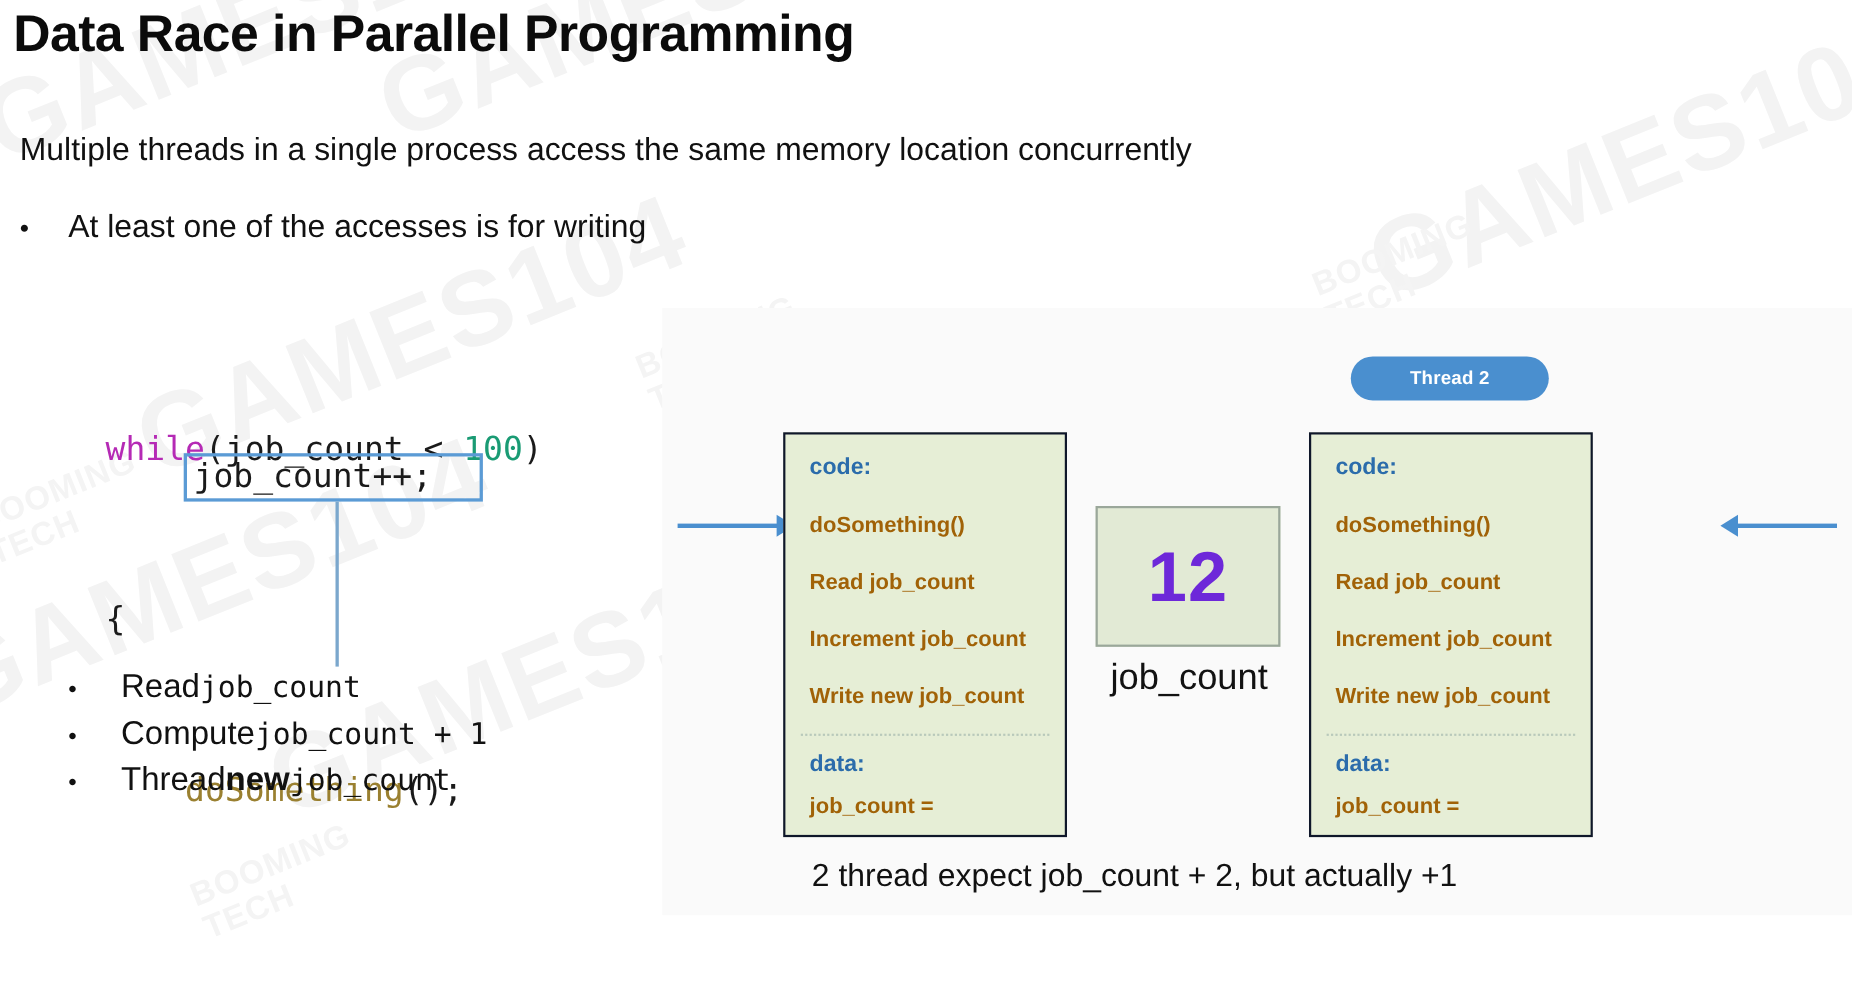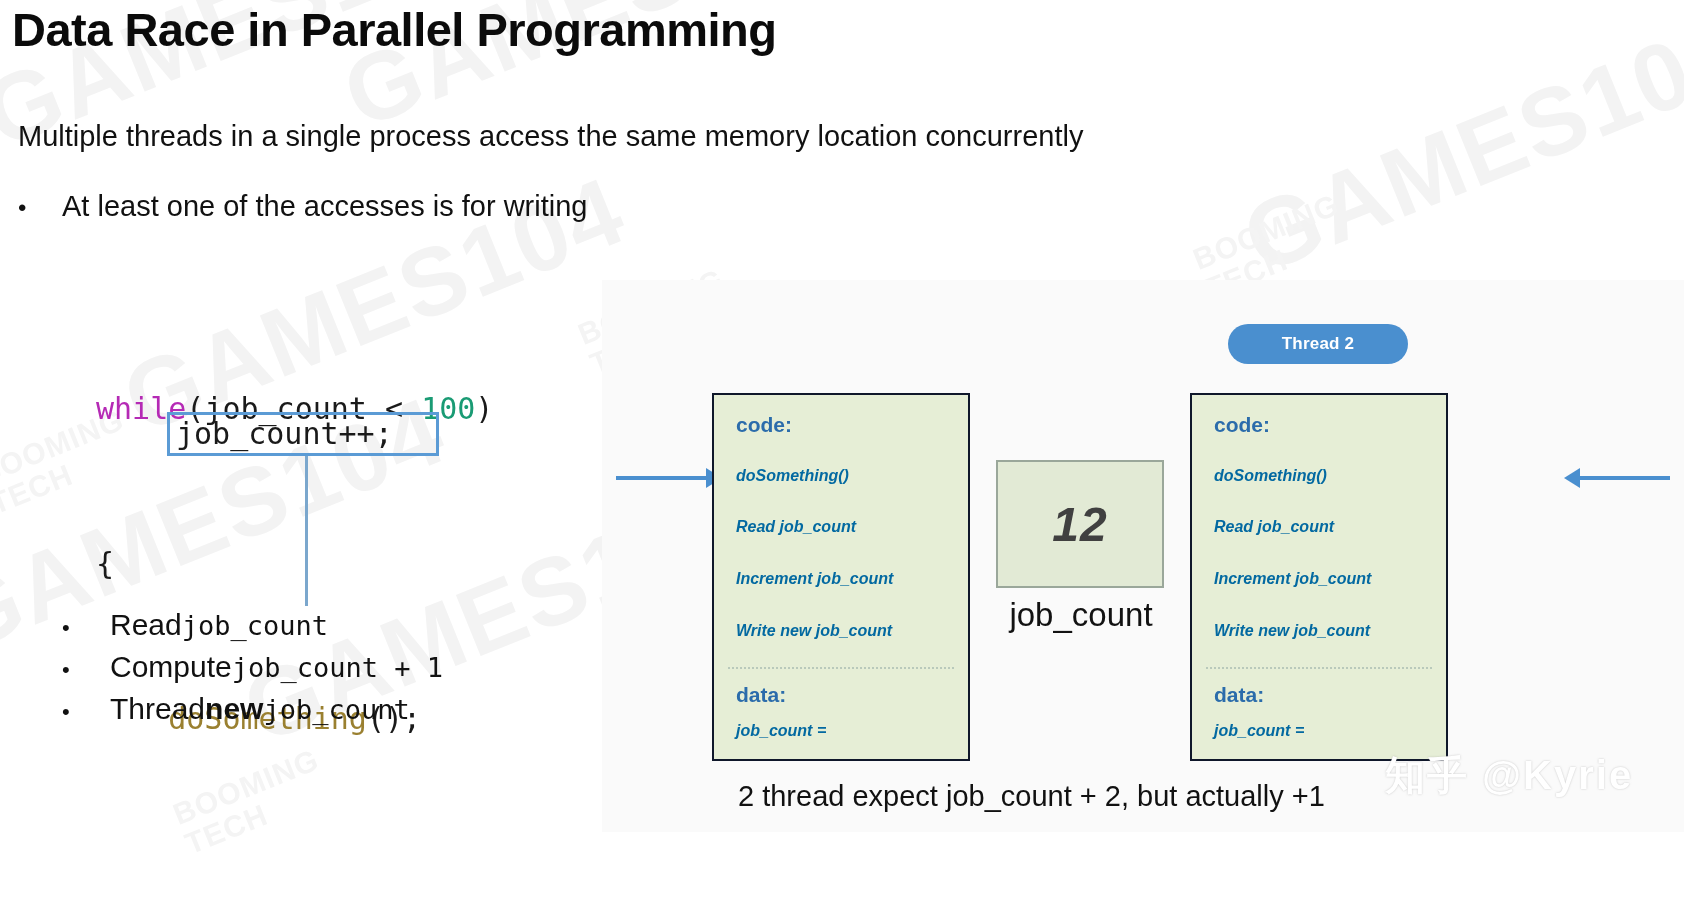--- a/index.html
+++ b/index.html
@@ -185,25 +185,24 @@
   .thread-box .sect-title {
     position: absolute;
     left: 22px;
     font-size: 21px;
     font-weight: bold;
     color: #2b6cab;
   }
   .thread-box .item {
     position: absolute;
     left: 22px;
-    font-size: 16px;
-    font-weight: bold;
-    color: #0369a1;
-    white-space: nowrap;
-    font-style: italic;
+    font-size: 20px;
+    font-weight: bold;
+    color: #a16207;
+    white-space: nowrap;
   }
   .divider {
     position: absolute;
     left: 14px;
     right: 14px;
     height: 0;
     border-top: 2px dotted #b9c9bb;
   }
 
   .arrow {
@@ -232,25 +231,24 @@
     width: 168px;
     height: 128px;
     background: #e2ead5;
     border: 2px solid #9aa79a;
     box-sizing: border-box;
     display: flex;
     align-items: center;
     justify-content: center;
   }
   .counter-value {
-    font-size: 48px;
-    font-weight: bold;
-    color: #404040;
+    font-size: 64px;
+    font-weight: bold;
+    color: #6d28d9;
     letter-spacing: 1px;
-    font-style: italic;
   }
   .counter-label {
     position: absolute;
     left: 388px;
     top: 316px;
     width: 182px;
     text-align: center;
     font-size: 33px;
     color: #121212;
     white-space: nowrap;
@@ -379,15 +377,14 @@
       <div class="item" style="top:175px;">Increment job_count</div>
       <div class="item" style="top:227px;">Write new job_count</div>
       <div class="divider" style="top:272px;"></div>
       <div class="sect-title" style="top:288px;">data:</div>
       <div class="item" style="top:327px;">job_count =</div>
     </div>
 
     <div class="caption">2 thread expect job_count + 2, but actually +1</div>
   </div>
 
-  <div class="zhihu">知乎 @Kyrie</div>
 
 </div>
 
 </body></html>

